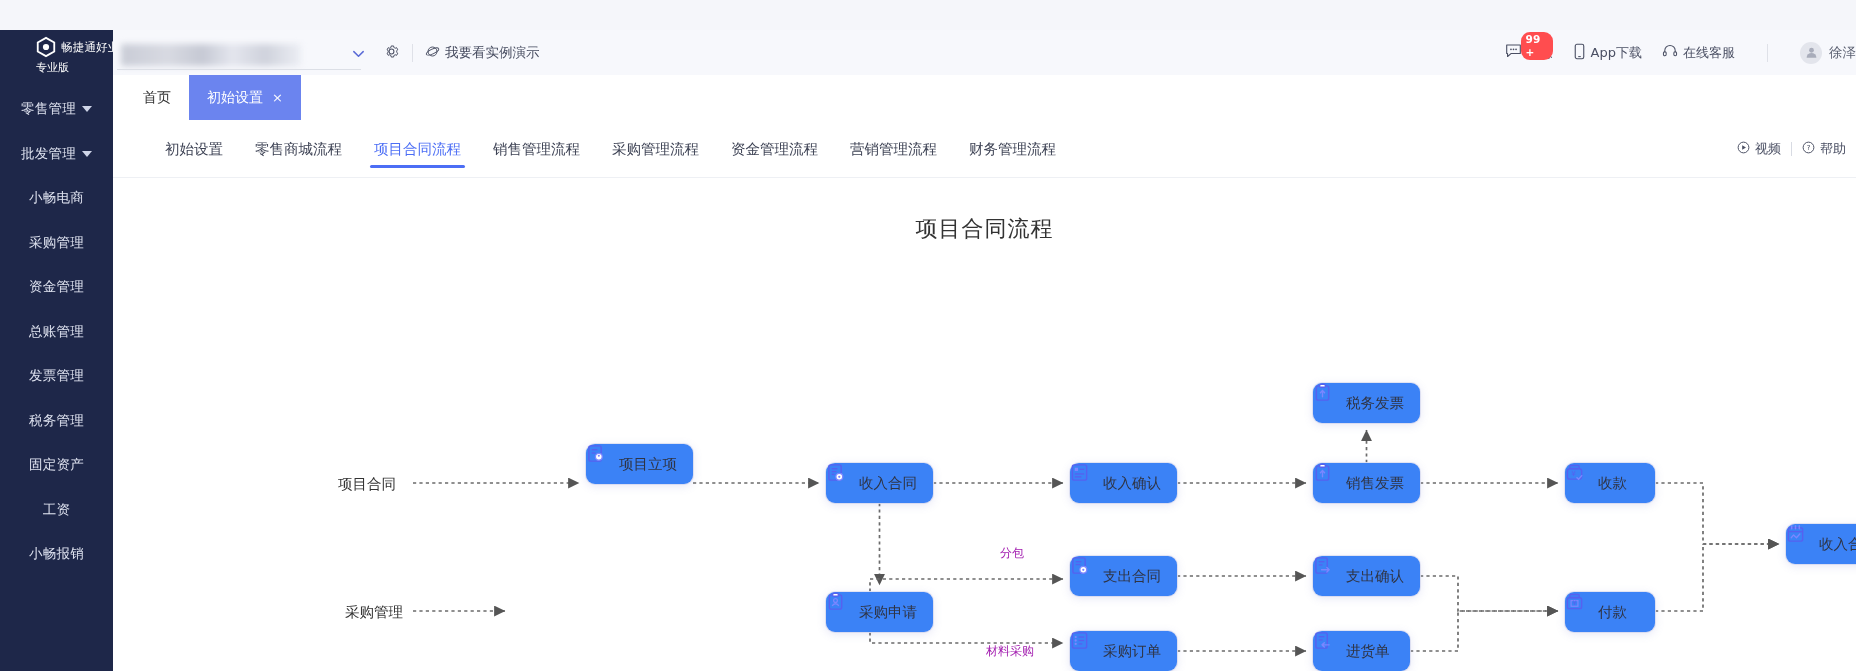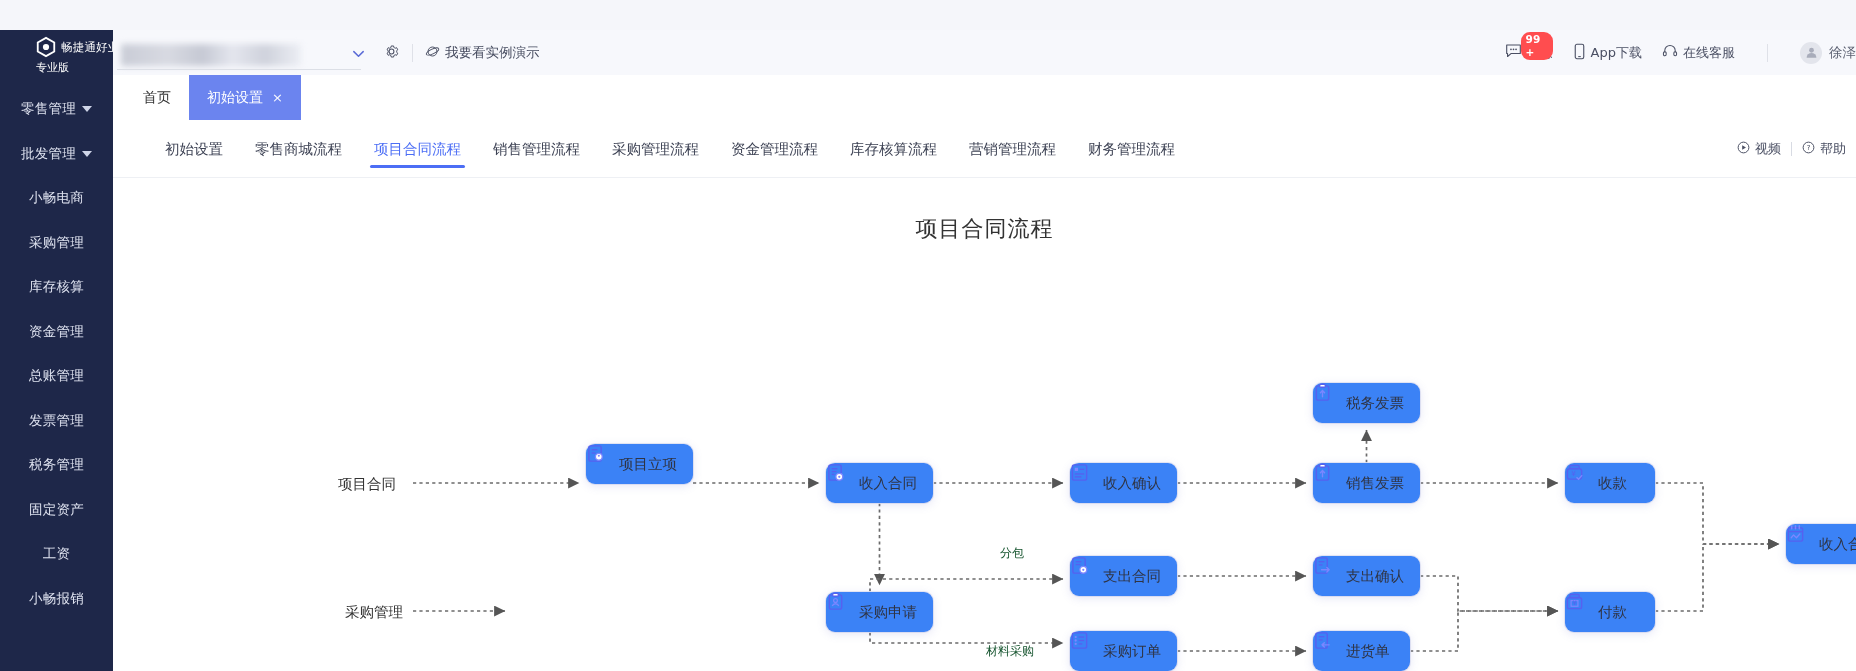--- a/index.html
+++ b/index.html
@@ -78,21 +78,21 @@
   .flow { position:absolute; left:0; top:0; width:1743px; height:551px; }
   .flow svg { position:absolute; left:0; top:0; }
   .node {
     position:absolute; height:40px; background:#3b82f6; border-radius:9px;
     box-shadow:0 2px 10px rgba(106,112,200,.18), 0 0 0 1px rgba(230,232,245,.9);
     display:flex; align-items:center; gap:0; padding:0 14px; cursor:pointer;
     font-size:14.5px; color:#2f3444; white-space:nowrap;
   }
   .node .ic { width:19px; height:19px; flex:0 0 19px; }
   .row-label { position:absolute; font-size:14.5px; color:#333; white-space:nowrap; }
-  .edge-label { position:absolute; font-size:12px; color:#14532d; white-space:nowrap; }
+  .edge-label { position:absolute; font-size:12px; color:#a21caf; white-space:nowrap; }
 </style>
 </head>
 <body>
 
 <div class="app">
 
   <div class="sidebar">
     <div class="logo-area">
       <div class="logo-row">
         <span class="logo-mark">
@@ -112,23 +112,20 @@
         </div>
         <div class="sb-item">
           <span>批发管理</span>
           <span class="caret"></span>
         </div>
         <div class="sb-item">
           <span>小畅电商</span>
         </div>
         <div class="sb-item">
           <span>采购管理</span>
-        </div>
-        <div class="sb-item">
-          <span>库存核算</span>
         </div>
         <div class="sb-item">
           <span>资金管理</span>
         </div>
         <div class="sb-item">
           <span>总账管理</span>
         </div>
         <div class="sb-item">
           <span>发票管理</span>
         </div>
@@ -230,21 +227,20 @@
     </div>
 
   <div class="content">
     <div class="subtabs" id="subtabs">
       <div class="stab">初始设置</div>
         <div class="stab">零售商城流程</div>
         <div class="stab active">项目合同流程</div>
         <div class="stab">销售管理流程</div>
         <div class="stab">采购管理流程</div>
         <div class="stab">资金管理流程</div>
-        <div class="stab">库存核算流程</div>
         <div class="stab">营销管理流程</div>
         <div class="stab">财务管理流程</div>
         <div class="subtabs-right">
         <span class="hdr-btn">
           <span>
             <svg viewBox="0 0 16 16" width="13" height="13">
                 <circle cx="8" cy="8" r="6.6" fill="none" stroke="#4a4f63" stroke-width="1.2"></circle>
                 <path d="M6.4 5.2 L11 8 L6.4 10.8 Z" fill="#4a4f63"></path>
               </svg>
           </span>

